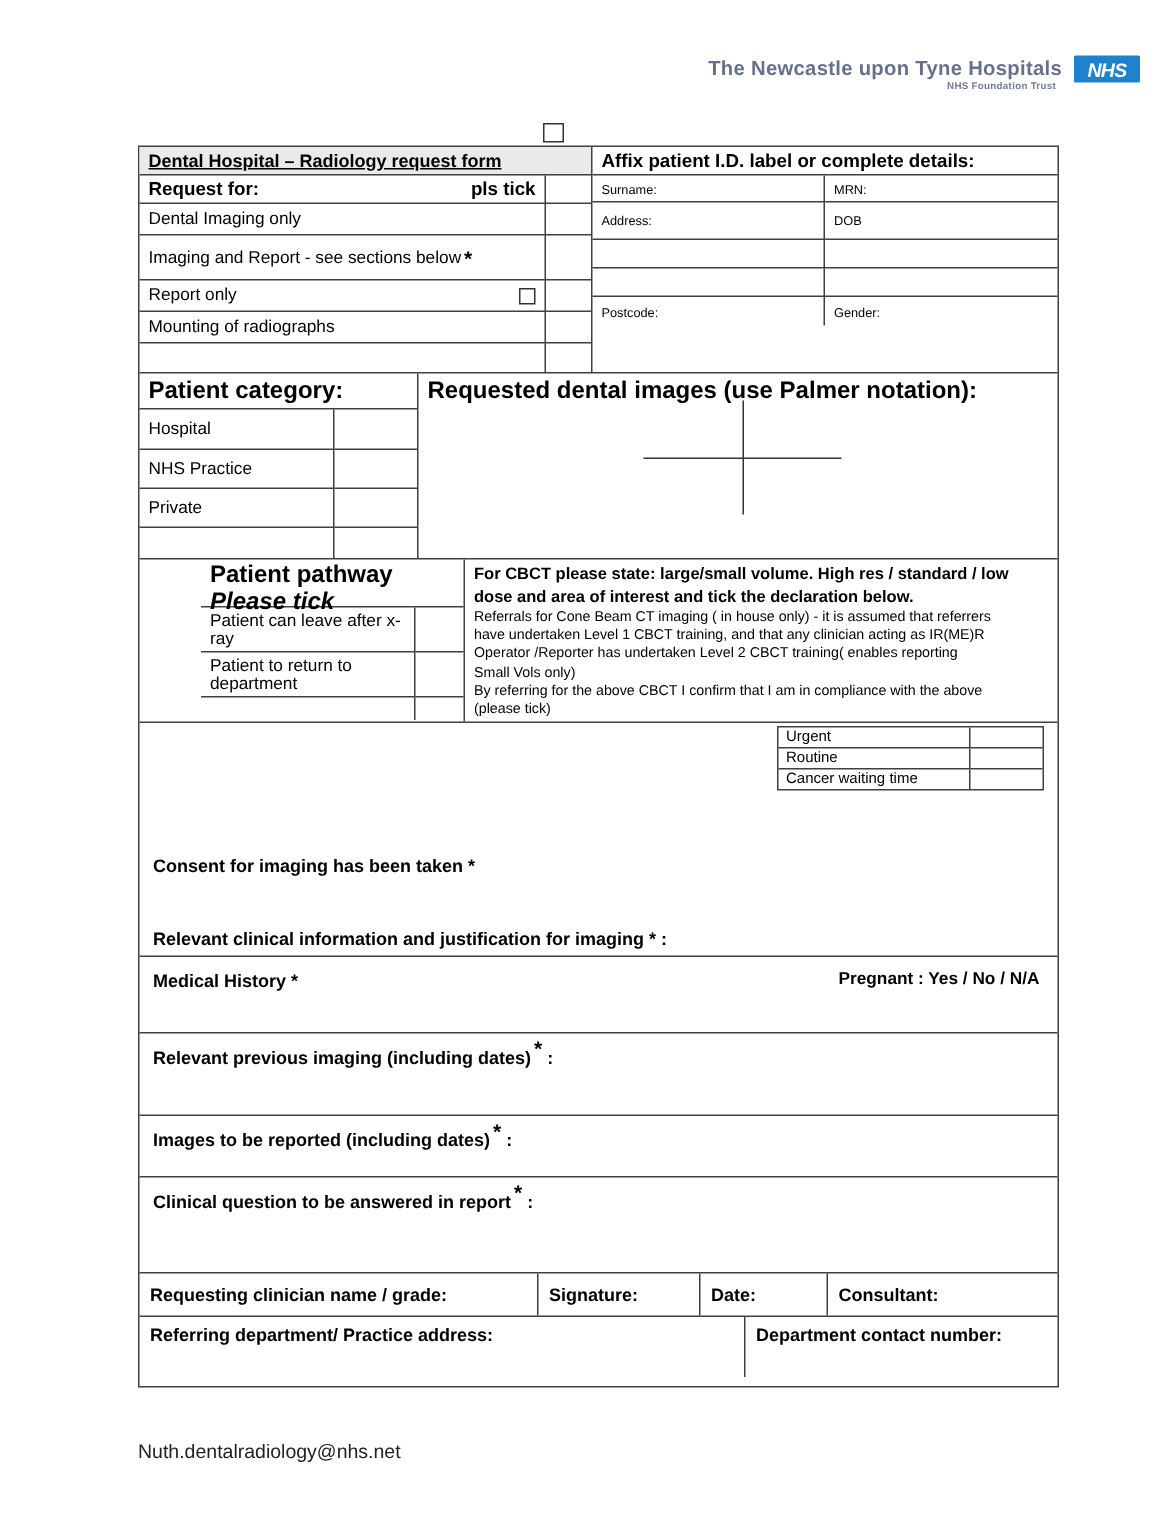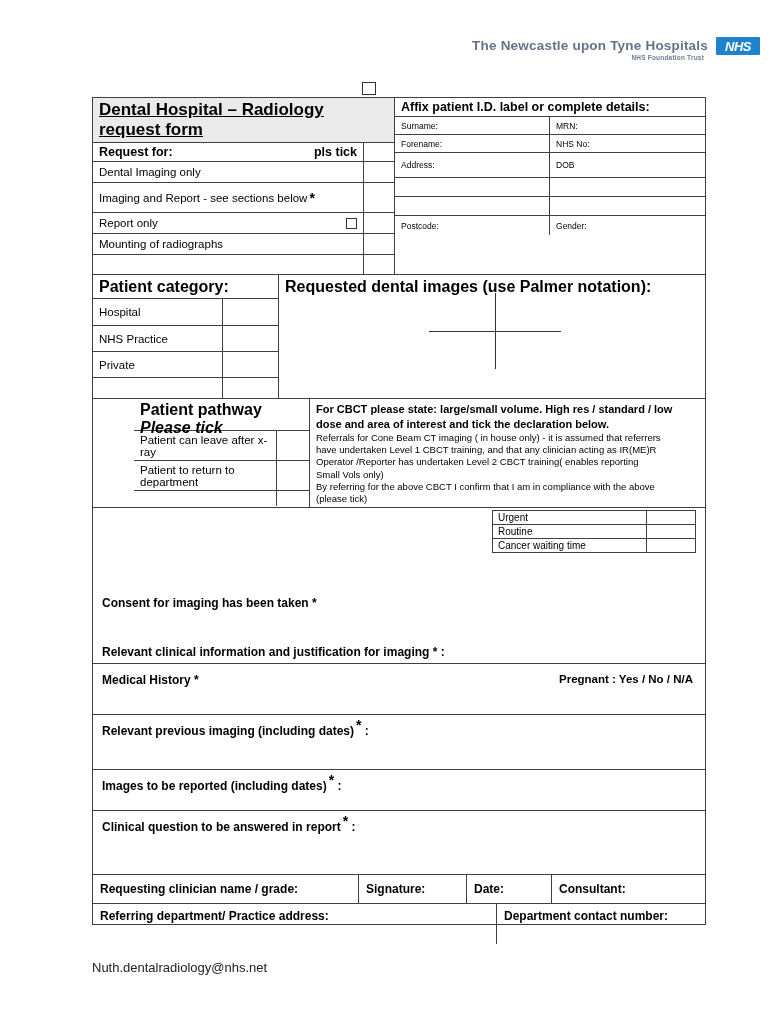--- a/index.html
+++ b/index.html
@@ -88,21 +88,21 @@
     left: 362px;
     top: 82px;
     width: 14px;
     height: 13px;
     border: 1px solid #333;
     background: #fff;
     box-sizing: border-box;
   }
 
   .t-title {
-    font-size: 17px;
+    font-size: 12px;
     font-weight: bold;
     text-decoration: underline;
     background: #eaeaea;
   }
   .t-head  { font-size: 12.5px; font-weight: bold; }
   .t-bold  { font-size: 16px;  font-weight: bold; }
   .t-norm  { font-size: 11.5px; }
   .t-small { font-size: 8.5px; }
 
   .sup-star {
@@ -159,21 +159,21 @@
   .pw-row { display: flex; width: 100%; box-sizing: border-box; }
   .pw-name { flex: 1; box-sizing: border-box; border-right: 1px solid #404040;
              border-bottom: 1px solid #404040; padding: 2px 6px; display: flex; align-items: center; }
   .pw-box  { width: 32px; box-sizing: border-box; border-bottom: 1px solid #404040; }
   .cbct-head { font-size: 11px; font-weight: bold; line-height: 1.32; margin-bottom: 1px; }
   .cbct-body { font-size: 9.5px; line-height: 1.28; }
 
   
   .urg-sec { position: relative; width: 100%; border-top: 1px solid #404040; height: 52px; }
   .urg-tbl {
-    position: absolute; right: 9px; top: 2px; width: 204px;
+    position: absolute; right: 9px; top: 2px; width: 178px;
     border: 1px solid #404040; box-sizing: border-box;
   }
   .urg-row { display: flex; width: 100%; box-sizing: border-box; }
   .urg-row.mid { border-top: 1px solid #404040; border-bottom: 1px solid #404040; }
   .urg-lbl { flex: 1; box-sizing: border-box; border-right: 1px solid #404040;
              padding: 1px 5px; font-size: 10px; }
   .urg-box { width: 48px; }
 
   
   .blk { box-sizing: border-box; width: 100%; border-top: 1px solid #404040;
@@ -272,24 +272,20 @@
 
     <div class="top-right">
       <div class="tr-row">
         <div class="tr-b t-head">Affix patient I.D. label or complete details:</div>
       </div>
       <div class="tr-row">
         <div class="tr-a t-small" style="height:18px;">Surname:</div>
         <div class="tr-b t-small" style="height:18px;">MRN:</div>
       </div>
       <div class="tr-row">
-        <div class="tr-a t-small" style="height:18px;">Forename:</div>
-        <div class="tr-b t-small" style="height:18px;">NHS No:</div>
-      </div>
-      <div class="tr-row">
         <div class="tr-a t-small" style="height:25px;">Address:</div>
         <div class="tr-b t-small" style="height:25px;">DOB</div>
       </div>
       <div class="tr-row">
         <div class="tr-a" style="height:19px;"></div>
         <div class="tr-b" style="height:19px;"></div>
       </div>
       <div class="tr-row">
         <div class="tr-a" style="height:19px;"></div>
         <div class="tr-b" style="height:19px;"></div>

